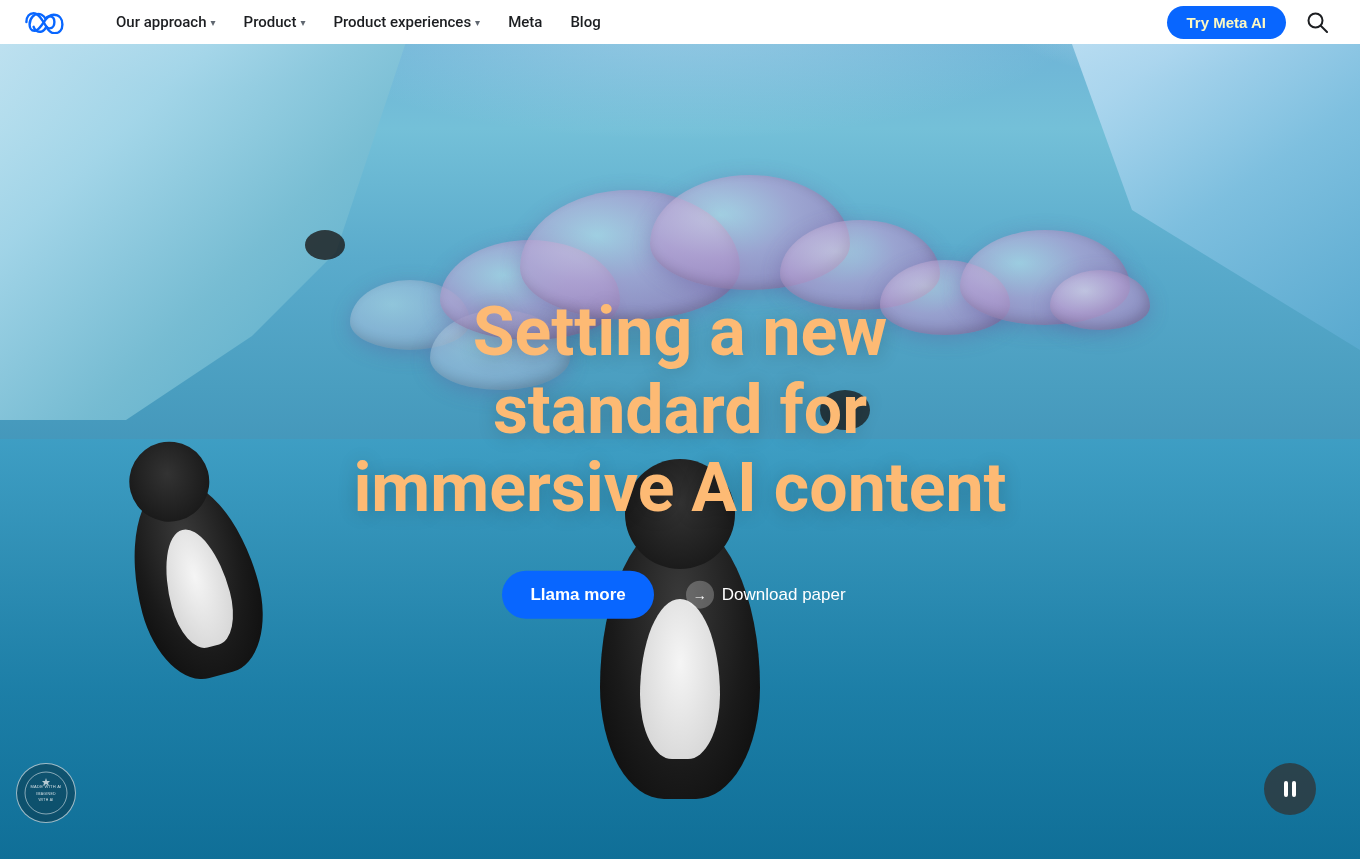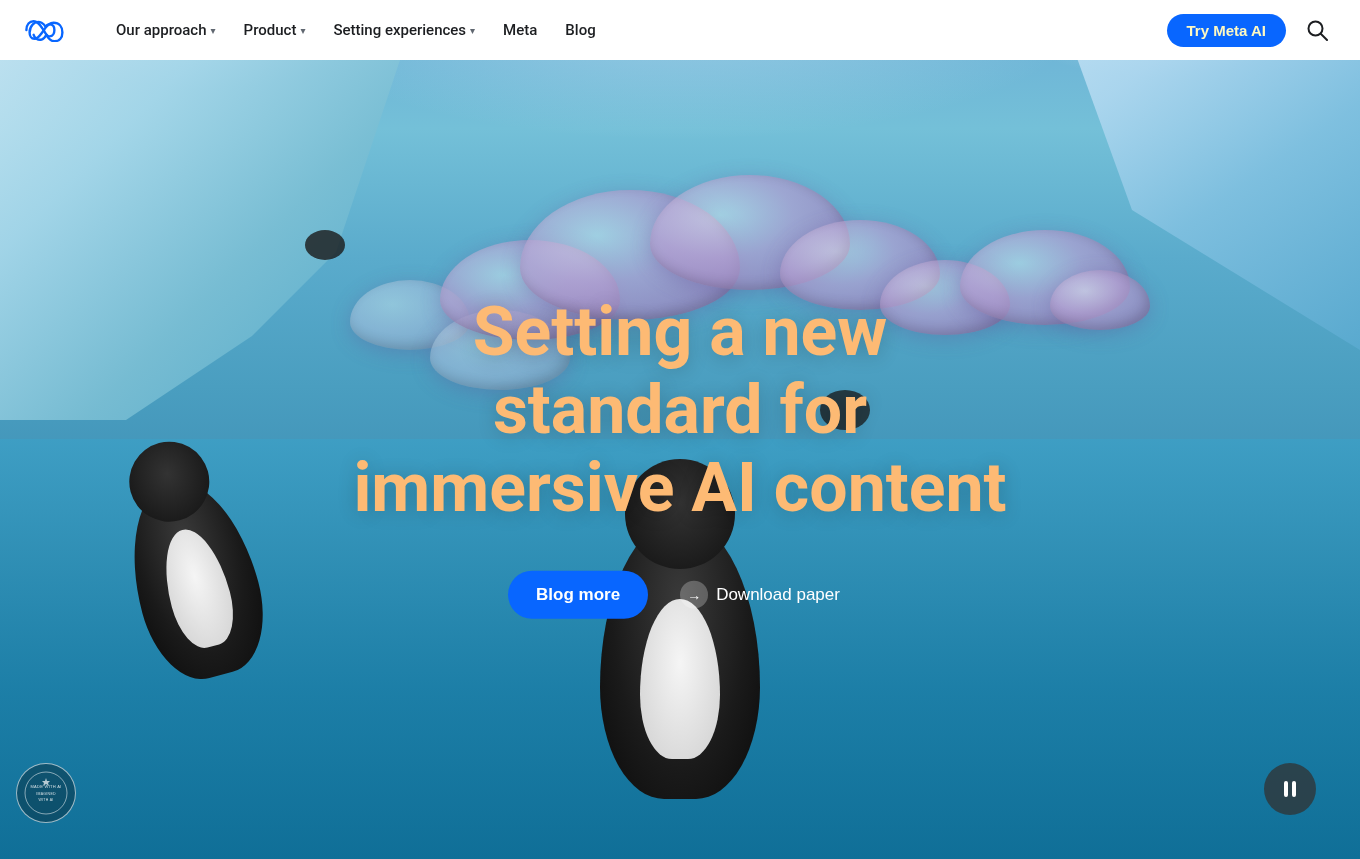--- a/index.html
+++ b/index.html
@@ -9,21 +9,21 @@
       width: 1360px;
       height: 859px;
       overflow: hidden;
       background: #000;
     }
 
     
     nav {
       position: absolute;
       top: 0; left: 0; right: 0;
-      height: 60px;
+      height: 44px;
       background: #fff;
       display: flex;
       align-items: center;
       padding: 0 24px;
       z-index: 100;
       gap: 0;
       justify-content: center;
     }
 
     .nav-logo {
@@ -438,21 +438,21 @@
     <div class="body"></div>
     <div class="belly"></div>
   </div>
 
   <div class="hero-content">
     <h1 class="hero-title">
       <span>Setting a new standard for</span><br>
       <span>immersive AI content</span>
     </h1>
     <div class="hero-actions">
-      <button class="btn-learn-more">Blog more</button>
+      <button class="btn-learn-more">Llama more</button>
       <button class="btn-download">
         <span class="arrow">→</span>
         <span>Download paper</span>
       </button>
     </div>
   </div>
 
   <div class="ai-watermark">
     <div class="ai-watermark-circle">
       <svg width="46" height="46" viewBox="0 0 46 46">
@@ -485,21 +485,21 @@
     <div class="nav-links">
       <a class="nav-link">
         <span>Our approach</span>
         <span class="chevron">▾</span>
       </a>
       <a class="nav-link">
         <span>Product</span>
         <span class="chevron">▾</span>
       </a>
       <a class="nav-link">
-        <span>Setting experiences</span>
+        <span>Product experiences</span>
         <span class="chevron">▾</span>
       </a>
       <a class="nav-link">
         <span>Meta</span>
       </a>
       <a class="nav-link">
         <span>Blog</span>
       </a>
     </div>
 

